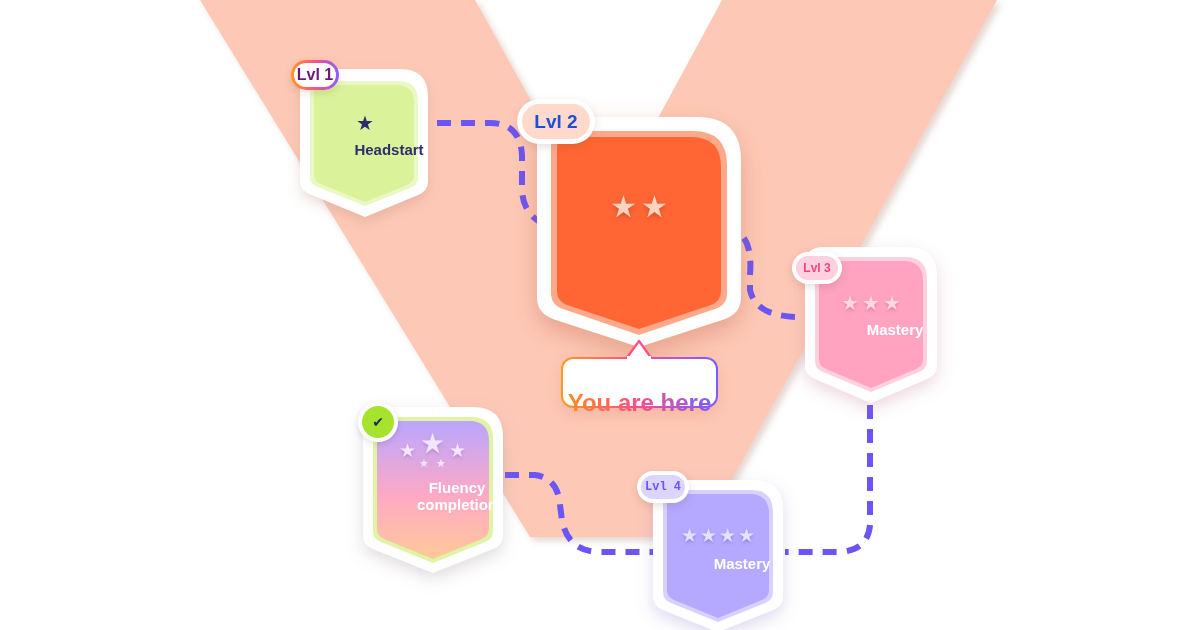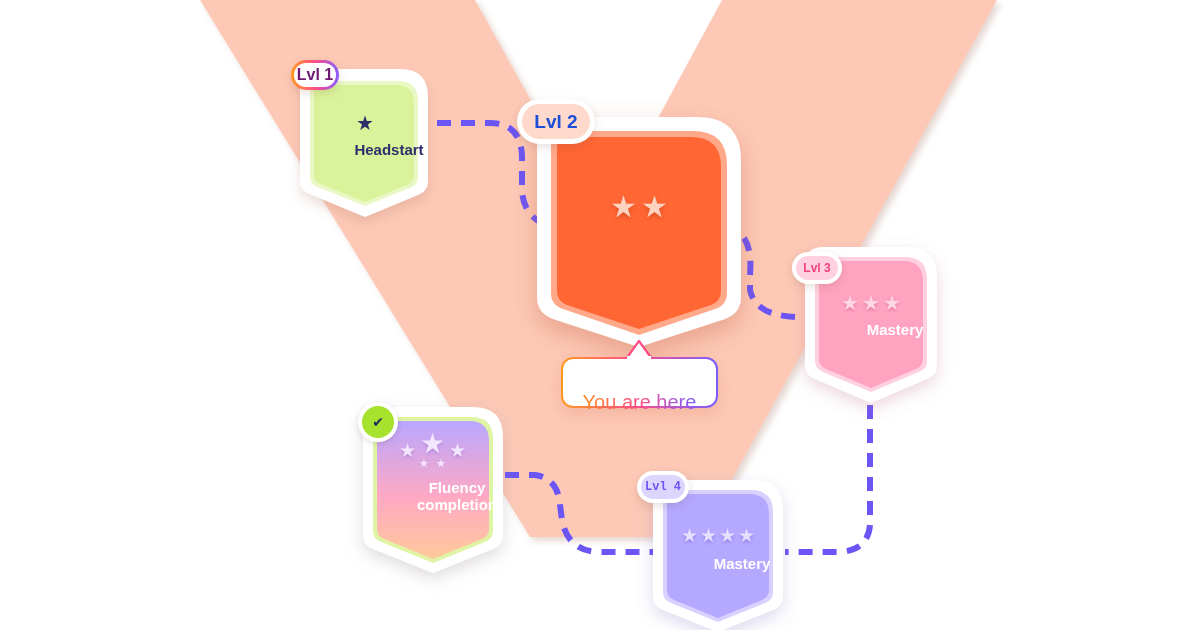--- a/index.html
+++ b/index.html
@@ -30,21 +30,21 @@
       position: absolute; left: 561px; top: 357px; width: 157px; height: 51px;
       border-radius: 12px; padding: 2px; box-sizing: border-box;
       background: linear-gradient(90deg, #ff9a1f, #ff4f86 45%, #7a5cff);
       box-shadow: 0 6px 16px rgba(200,90,60,0.18);
     }
     .you-here-inner {
       width: 100%; height: 100%; background: #fff; border-radius: 10px;
       display: flex; align-items: center; justify-content: center;
     }
     .you-here-text {
-      font-size: 20px; font-weight: normal;
+      font-size: 24px; font-weight: bold;
       background: linear-gradient(90deg, #ff8a22, #ff4f86 50%, #7a5cff);
       -webkit-background-clip: text; background-clip: text; color: transparent; margin-top: 40px;
     }
     .check {
       position: absolute; left: 358px; top: 402px; width: 40px; height: 40px;
       border-radius: 50%; background: #fff;
       display: flex; align-items: center; justify-content: center;
       box-shadow: 0 2px 6px rgba(0,0,0,0.12);
     }
     .check-inner {

